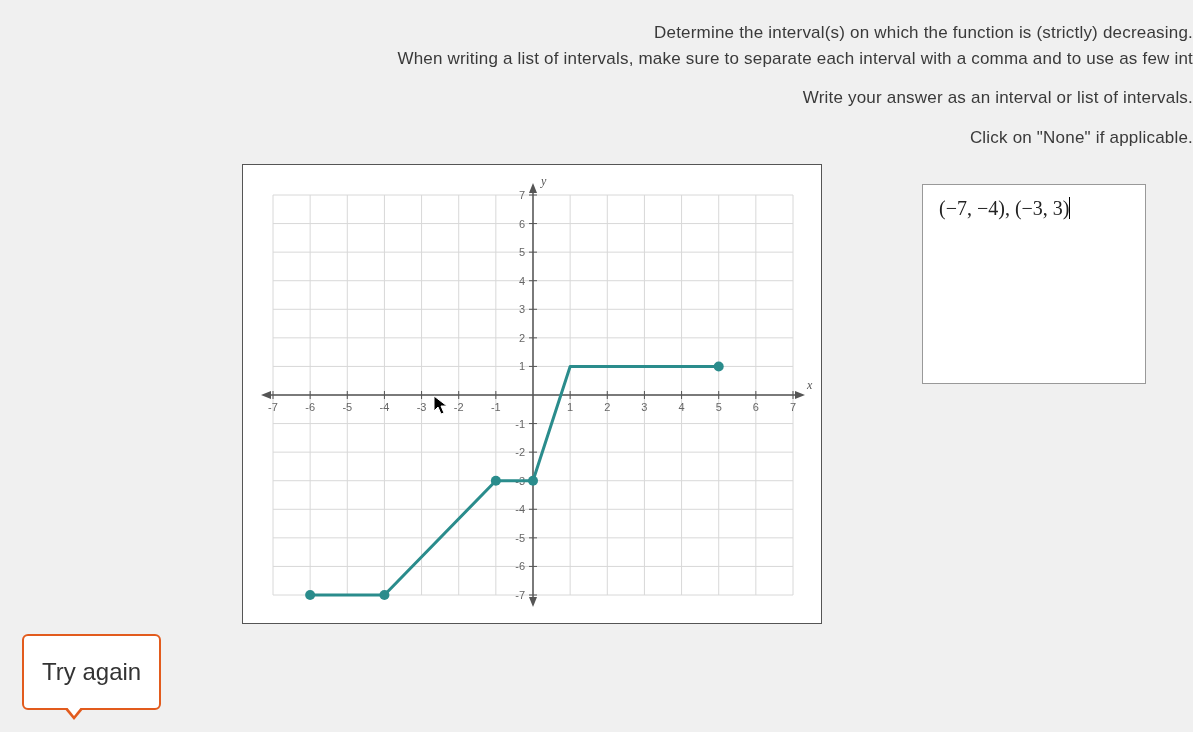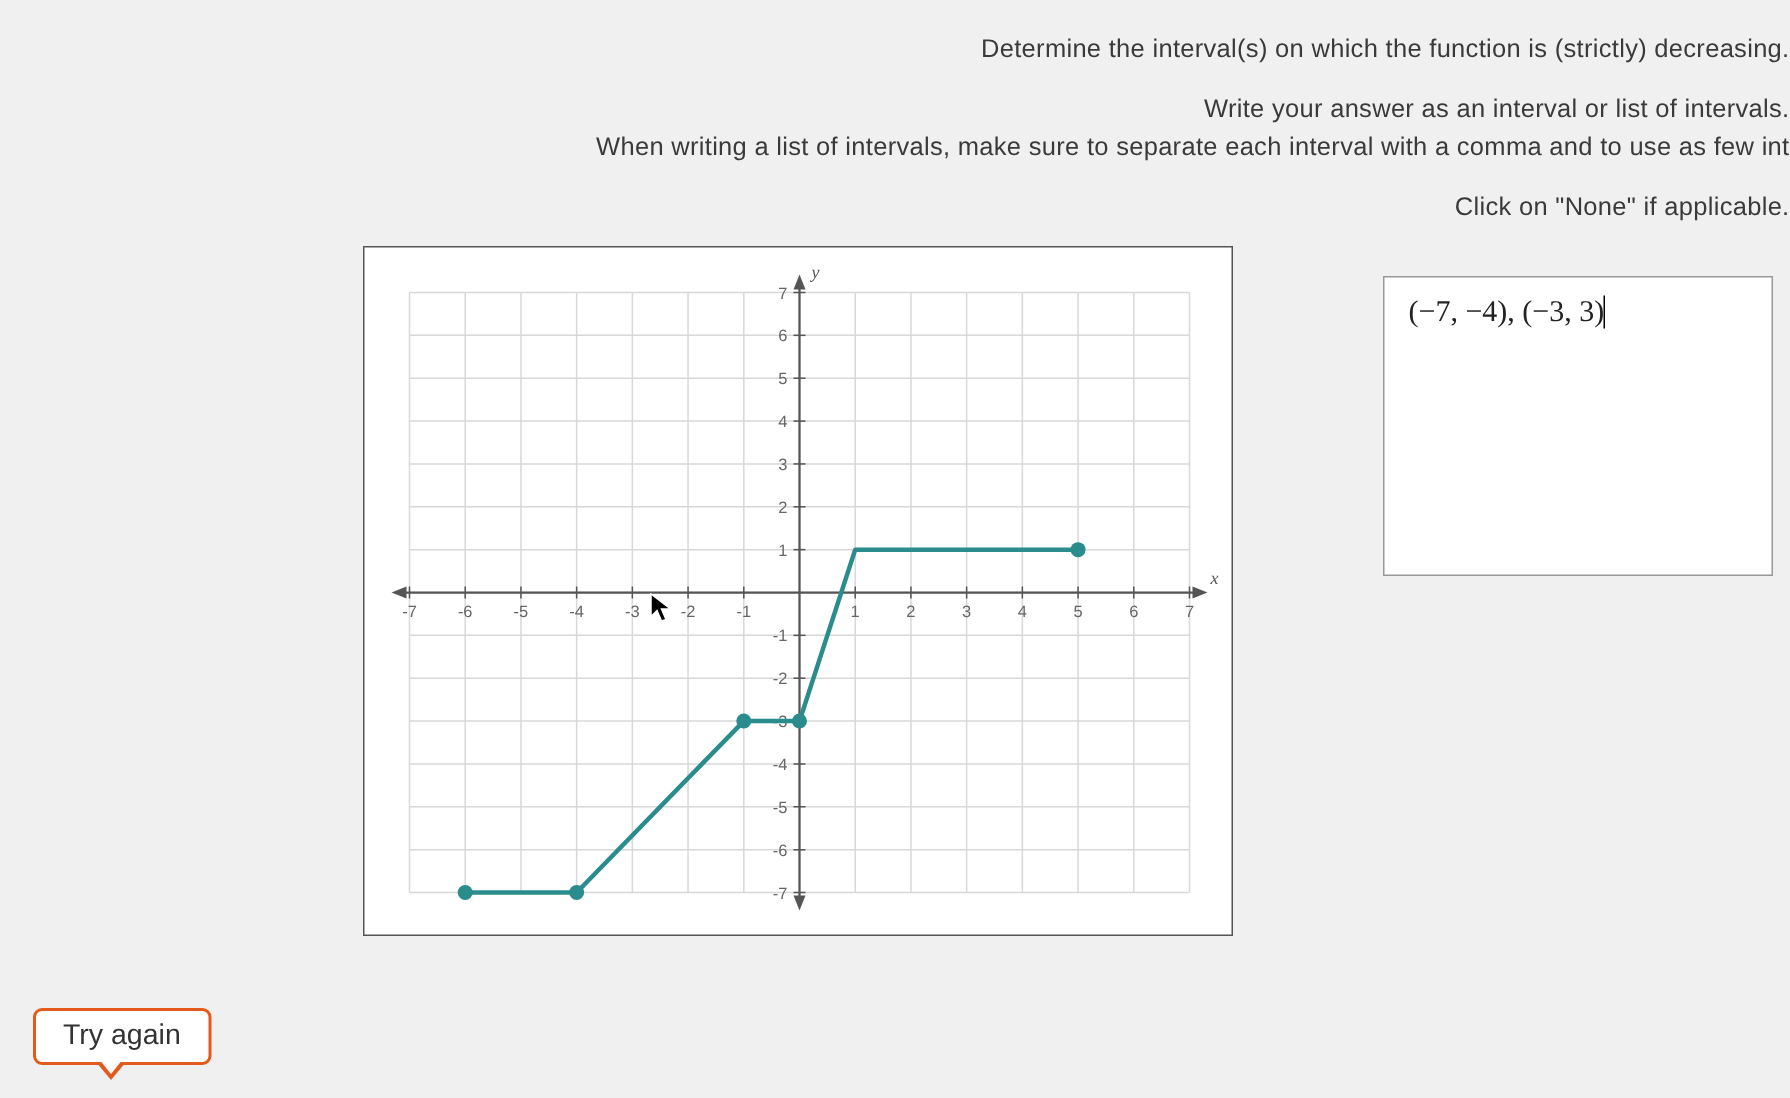--- a/index.html
+++ b/index.html
@@ -33,37 +33,37 @@
     background: #fff;
     width: 580px;
     height: 460px;
     margin-left: 220px;
     position: relative;
   }
   .graph-area svg { display:block; }
   .answer-box {
     border: 1px solid #999;
     background: #fff;
-    width: 260px;
+    width: 224px;
     height: 200px;
     padding: 12px 16px;
     font-family: Georgia, "Times New Roman", serif;
     font-size: 20px;
     color: #222;
     margin-top: 20px;
   }
   .try-again {
     position: absolute;
     left: 22px;
     bottom: 22px;
     border: 2px solid #e25b1d;
     border-radius: 6px;
     background: #fff;
-    padding: 6px 18px;
-    font-size: 19px;
+    padding: 22px 18px;
+    font-size: 24px;
     color: #333;
   }
   .try-again::after {
     content: "";
     position: absolute;
     left: 40px;
     bottom: -12px;
     width: 0; height: 0;
     border-left: 10px solid transparent;
     border-right: 10px solid transparent;
@@ -83,22 +83,22 @@
   .cursor-arrow {
     position: absolute;
     pointer-events: none;
   }
 </style>
 </head>
 <body>
 
 <div class="question-text">
   <p>Determine the interval(s) on which the function is (strictly) decreasing.</p>
+  <p style="margin-top:-14px">When writing a list of intervals, make sure to separate each interval with a comma and to use as few int</p>
   <p>Write your answer as an interval or list of intervals.</p>
-  <p style="margin-top:-14px">When writing a list of intervals, make sure to separate each interval with a comma and to use as few int</p>
   <p>Click on "None" if applicable.</p>
 </div>
 
 <div class="content-row">
   <div class="graph-area">
     <svg id="graph-svg" width="580" height="460">
         <line x1="30" y1="430" x2="30" y2="30" stroke="#d8d8d8" stroke-width="1"></line>
         <line x1="67.14285714285714" y1="430" x2="67.14285714285714" y2="30" stroke="#d8d8d8" stroke-width="1"></line>
         <line x1="104.28571428571429" y1="430" x2="104.28571428571429" y2="30" stroke="#d8d8d8" stroke-width="1"></line>
         <line x1="141.42857142857144" y1="430" x2="141.42857142857144" y2="30" stroke="#d8d8d8" stroke-width="1"></line>

